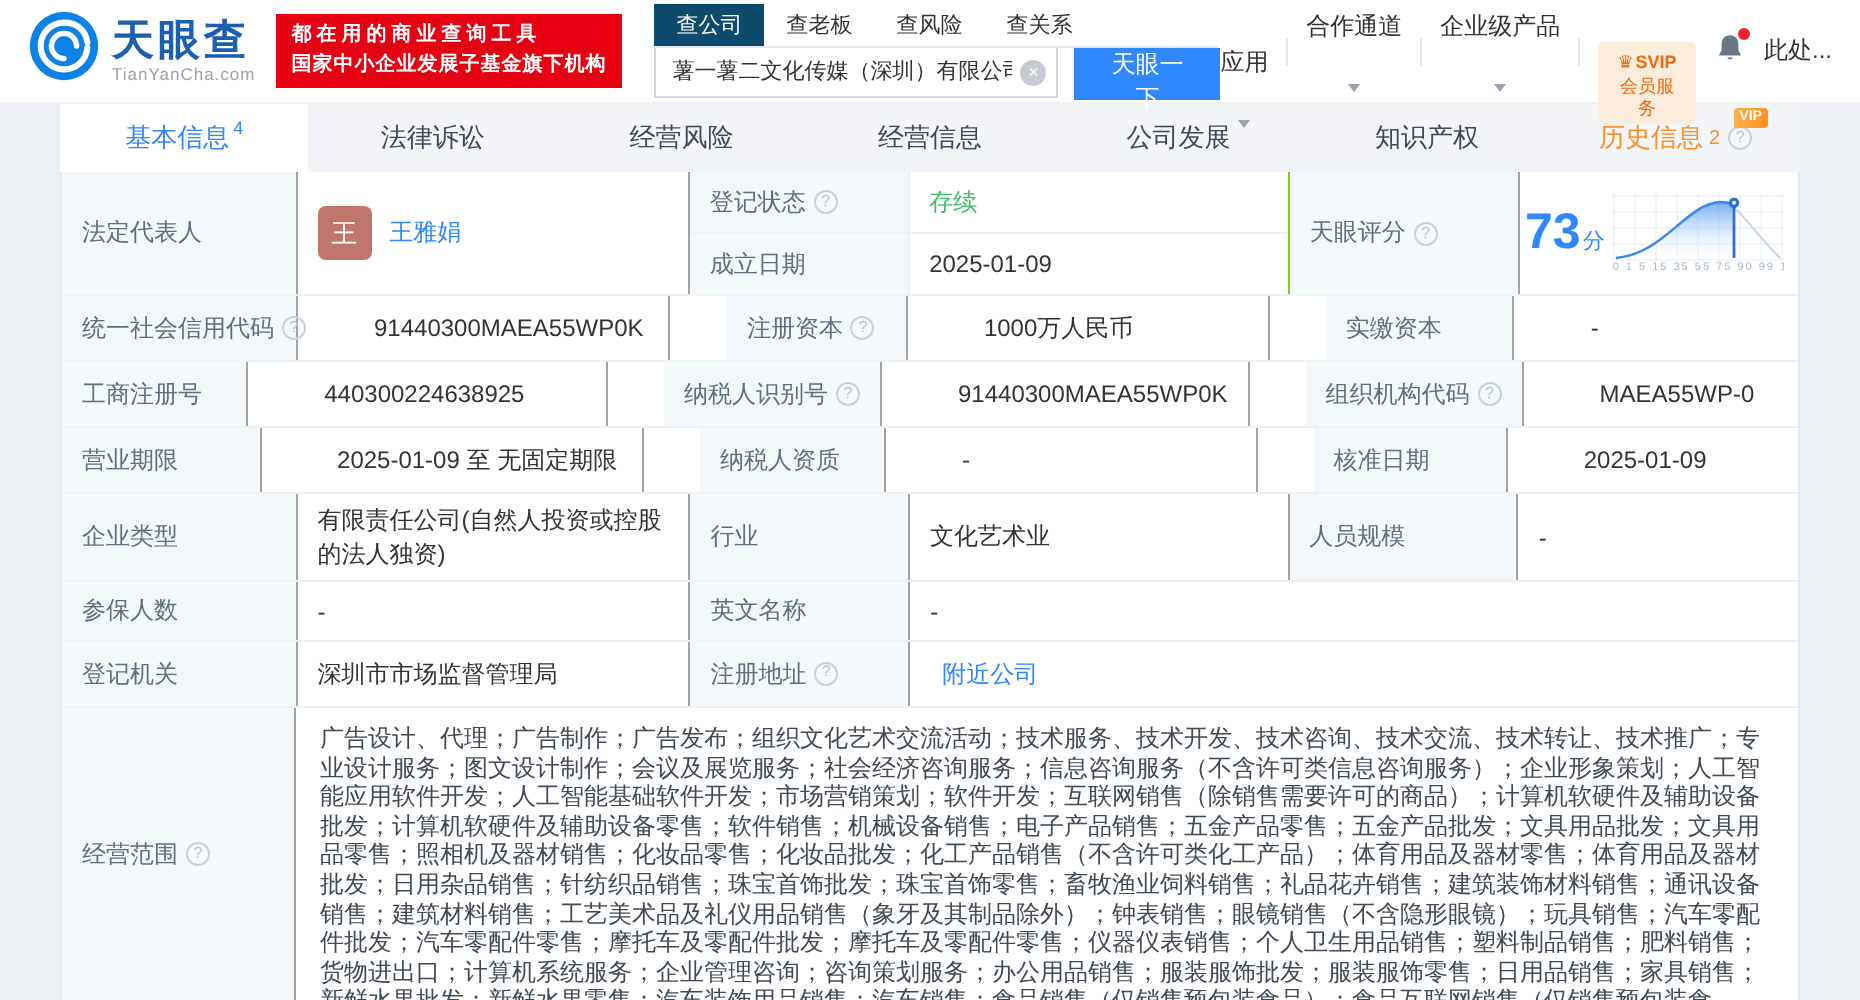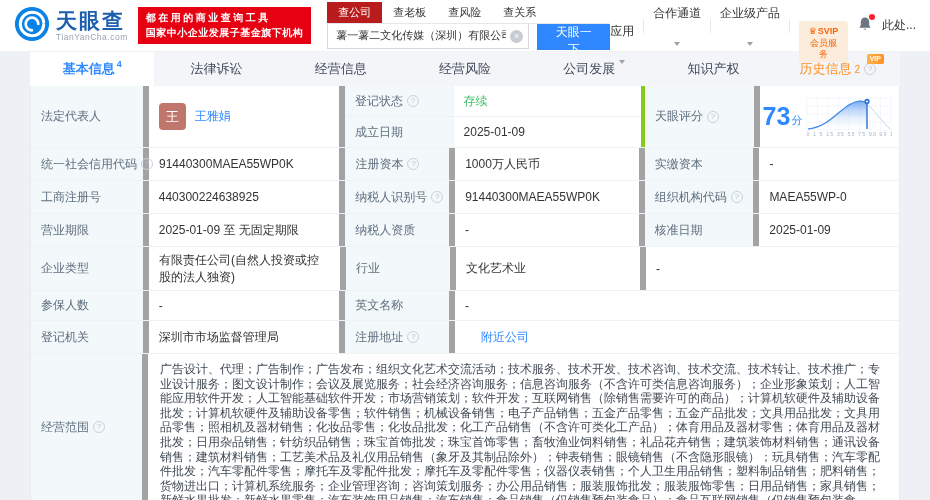--- a/index.html
+++ b/index.html
@@ -12,21 +12,21 @@
   .brand-col { display:flex; flex-direction:column; line-height:1; }
   .brand { font-size:21px; font-weight:bold; color:#1b5fae; letter-spacing:2px; }
   .brand-domain { font-size:8.5px; color:#9aa4ae; margin-top:2px; letter-spacing:.5px; }
   .slogan { background:#e60012; color:#fff; font-size:10px; line-height:1.45; padding:4px 8px; margin-left:10px; white-space:nowrap; font-weight:bold; }
   .slogan .l1 { letter-spacing:2.5px; display:block; }
   .slogan .l2 { letter-spacing:.5px; display:block; }
 
   .search-wrap { margin-left:16px; }
   .search-tabs { display:flex; align-items:flex-end; border-bottom:1px solid #e4e8ec; width:282px; }
   .stab { font-size:11px; color:#333; padding:3px 11px; cursor:pointer; }
-  .stab.active { background:#b91c1c; color:#fff; }
+  .stab.active { background:#0c4a6e; color:#fff; }
   .search-row { display:flex; margin-top:0; }
   .sbox { position:relative; }
   .sinput { width:202px; height:25px; border:1px solid #d2d7dc; border-top:none; font-size:11px; padding:0 22px 0 8px; color:#333; outline:none; font-family:inherit; }
   .clear { position:absolute; right:6px; top:6px; width:13px; height:13px; border-radius:50%; background:#c7ccd2; color:#fff; font-size:9px; line-height:13px; text-align:center; cursor:pointer; }
   .clear::before { content:"×"; }
   .sbtn { height:26px; margin-left:8px; padding:0 14px; background:#2f88ff; color:#fff; border:none; font-size:12px; cursor:pointer; font-family:inherit; }
 
   .nav { margin-left:auto; display:flex; align-items:center; gap:9px; font-size:12px; color:#333; }
   .nav-item { display:flex; align-items:center; gap:20px; cursor:pointer; white-space:nowrap;flex-direction:column; }
   .caret { width:0; height:0; border-left:3.5px solid transparent; border-right:3.5px solid transparent; border-top:4.5px solid #9aa3ad; display:inline-block; }
@@ -36,43 +36,43 @@
   .svip .b { color:#f2680c; font-size:9px; }
   .crown { color:#f2680c; font-size:9px; margin-right:1px; }
   .crown::before { content:"♛"; }
   .bell-wrap { position:relative; cursor:pointer; display:flex; }
   .red-dot { position:absolute; top:-2px; right:-2px; width:6px; height:6px; background:#f5222d; border-radius:50%; }
 
   
   .content { margin:0 30px; width:870px; }
   .tabbar { height:34px; display:flex; background:#f3f5f8; }
   .tab { flex:1; display:flex; align-items:center; justify-content:center; font-size:13px; color:#40495a; cursor:pointer; position:relative; }
-  .tab.active { background:#fff; color:#2f88ff; font-weight:bold; }
+  .tab.active { background:#fff; color:#2f88ff; font-weight:normal; }
   .tab .sup { font-size:9px; color:#2f88ff; margin-left:2px; align-self:flex-start; margin-top:7px; }
   .tab.history { color:#ff9021; }
   .tab .hcount { font-size:10px; color:#ff9021; margin-left:3px; }
   .vip-chip { position:absolute; top:2px; right:16px; background:linear-gradient(90deg,#ffb14d,#ff9021); color:#fff; font-size:7px; font-weight:bold; padding:0 3px; border-radius:2px 2px 2px 0; line-height:10px; }
 
   
   .tbl { background:#fff; border:1px solid #e7ecf0; border-top:none; }
   .row { display:flex; border-bottom:1px solid #eef2f5; }
   .row:last-child { border-bottom:none; }
-  .cell { border-right:6px solid #a3a3a3; display:flex; align-items:center; padding:0 10px; font-size:12px; }
+  .cell { border-right:1px solid #a3a3a3; display:flex; align-items:center; padding:0 10px; font-size:12px; }
   .cell.noR { border-right:none; }
   .lbl { background:#f3f8fb; color:#5f6f7e; white-space:nowrap; }
   .val { color:#333; }
   .c1 { width:118px; } .c2 { width:197px; } .c3 { width:110px; } .c4 { width:190px; } .c5 { width:115px; } .c6 { width:140px; }
   .span456 { width:445px; }
-  .r1 { height:62px; } .r2,.r3,.r4 { height:33px; } .r5 { height:44px; } .r6 { height:30px; } .r7 { height:33px;font-family:Liberation Mono, monospace; } .r8 { height:146px; }
+  .r1 { height:62px; } .r2,.r3,.r4 { height:33px;gap:28px; } .r5 { height:44px; } .r6 { height:30px; } .r7 { height:33px;font-family:Liberation Mono, monospace; } .r8 { height:146px; }
   .qi { width:12px; height:12px; min-width:12px; border:1px solid #c8d2dc; color:#b6c2cd; border-radius:50%; font-size:8px; line-height:10px; text-align:center; margin-left:4px; display:inline-block; cursor:pointer; }
   .qi::before { content:"?"; }
   .green { color:#3fbf67; }
   .link { color:#2f88ff; text-decoration:none; cursor:pointer; }
 
-  .minis { width:300px; display:flex; flex-direction:column; border-right:4px solid #84cc16; }
+  .minis { width:300px; display:flex; flex-direction:column; border-right:1px solid #84cc16; }
   .mini { display:flex; height:31px; }
   .mini + .mini { border-top:1px solid #eef2f5; }
   .mini .lbl { width:110px; border-right:1px solid #eef2f5; }
   .mini .val { width:190px; }
 
   .avatar { width:27px; height:27px; border-radius:4px; background:#c1766b; color:#fff; font-size:13px; display:flex; align-items:center; justify-content:center; margin-right:9px; cursor:pointer; }
   .rep-name { font-size:12px; }
 
   .score-cell { width:140px; padding:2px 3px; display:flex; align-items:center; }
   .score-num { font-size:25px; font-weight:bold; color:#2f88ff; line-height:1; }
@@ -170,24 +170,24 @@
 
   <div class="tabbar">
     <div class="tab active">
       <span>基本信息</span>
       <span class="sup">4</span>
     </div>
     <div class="tab">
         <span>法律诉讼</span>
       </div>
     <div class="tab">
+        <span>经营风险</span>
+      </div>
+    <div class="tab">
         <span>经营信息</span>
-      </div>
-    <div class="tab">
-        <span>经营风险</span>
       </div>
     <div class="tab">
         <span>公司发展</span>
       </div>
     <div class="tab">
         <span>知识产权</span>
       </div>
     <div class="tab history">
       <span class="vip-chip">VIP</span>
       <span>历史信息</span>
@@ -315,20 +315,23 @@
 
     <div class="row r5">
       <div class="cell lbl c1">
           <span>企业类型</span>
         </div>
       <div class="cell val c2 wrap2">有限责任公司(自然人投资或控股的法人独资)</div>
       <div class="cell lbl c3">
           <span>行业</span>
         </div>
       <div class="cell val c4">文化艺术业</div>
+      <div class="cell lbl c5">
+          <span>人员规模</span>
+        </div>
       <div class="cell val c6 noR">-</div>
     </div>
 
     <div class="row r6">
       <div class="cell lbl c1">
           <span>参保人数</span>
         </div>
       <div class="cell val c2">-</div>
       <div class="cell lbl c3">
           <span>英文名称</span>
@@ -339,21 +342,21 @@
     <div class="row r7">
       <div class="cell lbl c1">
           <span>登记机关</span>
         </div>
       <div class="cell val c2">深圳市市场监督管理局</div>
       <div class="cell lbl c3">
         <span>注册地址</span>
         <span class="qi"></span>
       </div>
       <div class="cell val span456 noR">
-        <a class="link" style="margin-left:16px;">附近公司</a>
+        <a class="link" style="margin-left:6px;">附近公司</a>
       </div>
     </div>
 
     <div class="row r8">
       <div class="cell lbl c1 scope-lbl">
         <span>经营范围</span>
         <span class="qi"></span>
       </div>
       <div class="cell val noR" style="width:751px; align-items:flex-start; padding:0;">
         <span class="scope-text">广告设计、代理；广告制作；广告发布；组织文化艺术交流活动；技术服务、技术开发、技术咨询、技术交流、技术转让、技术推广；专业设计服务；图文设计制作；会议及展览服务；社会经济咨询服务；信息咨询服务（不含许可类信息咨询服务）；企业形象策划；人工智能应用软件开发；人工智能基础软件开发；市场营销策划；软件开发；互联网销售（除销售需要许可的商品）；计算机软硬件及辅助设备批发；计算机软硬件及辅助设备零售；软件销售；机械设备销售；电子产品销售；五金产品零售；五金产品批发；文具用品批发；文具用品零售；照相机及器材销售；化妆品零售；化妆品批发；化工产品销售（不含许可类化工产品）；体育用品及器材零售；体育用品及器材批发；日用杂品销售；针纺织品销售；珠宝首饰批发；珠宝首饰零售；畜牧渔业饲料销售；礼品花卉销售；建筑装饰材料销售；通讯设备销售；建筑材料销售；工艺美术品及礼仪用品销售（象牙及其制品除外）；钟表销售；眼镜销售（不含隐形眼镜）；玩具销售；汽车零配件批发；汽车零配件零售；摩托车及零配件批发；摩托车及零配件零售；仪器仪表销售；个人卫生用品销售；塑料制品销售；肥料销售；货物进出口；计算机系统服务；企业管理咨询；咨询策划服务；办公用品销售；服装服饰批发；服装服饰零售；日用品销售；家具销售；新鲜水果批发；新鲜水果零售；汽车装饰用品销售；汽车销售；食品销售（仅销售预包装食品）；食品互联网销售（仅销售预包装食品）；保健食品（预包装）销售；食用农产品批发；食用农产品零售；技术进出口。（除依法须经批准的项目外，凭营业执照依法自主开展经营活动）第二类增值电信业务。（依法须经批准的项目，经相关部门批准后方可开展经营活动，具体经营项目以相关部门批准文件或许可证件为准）</span>

